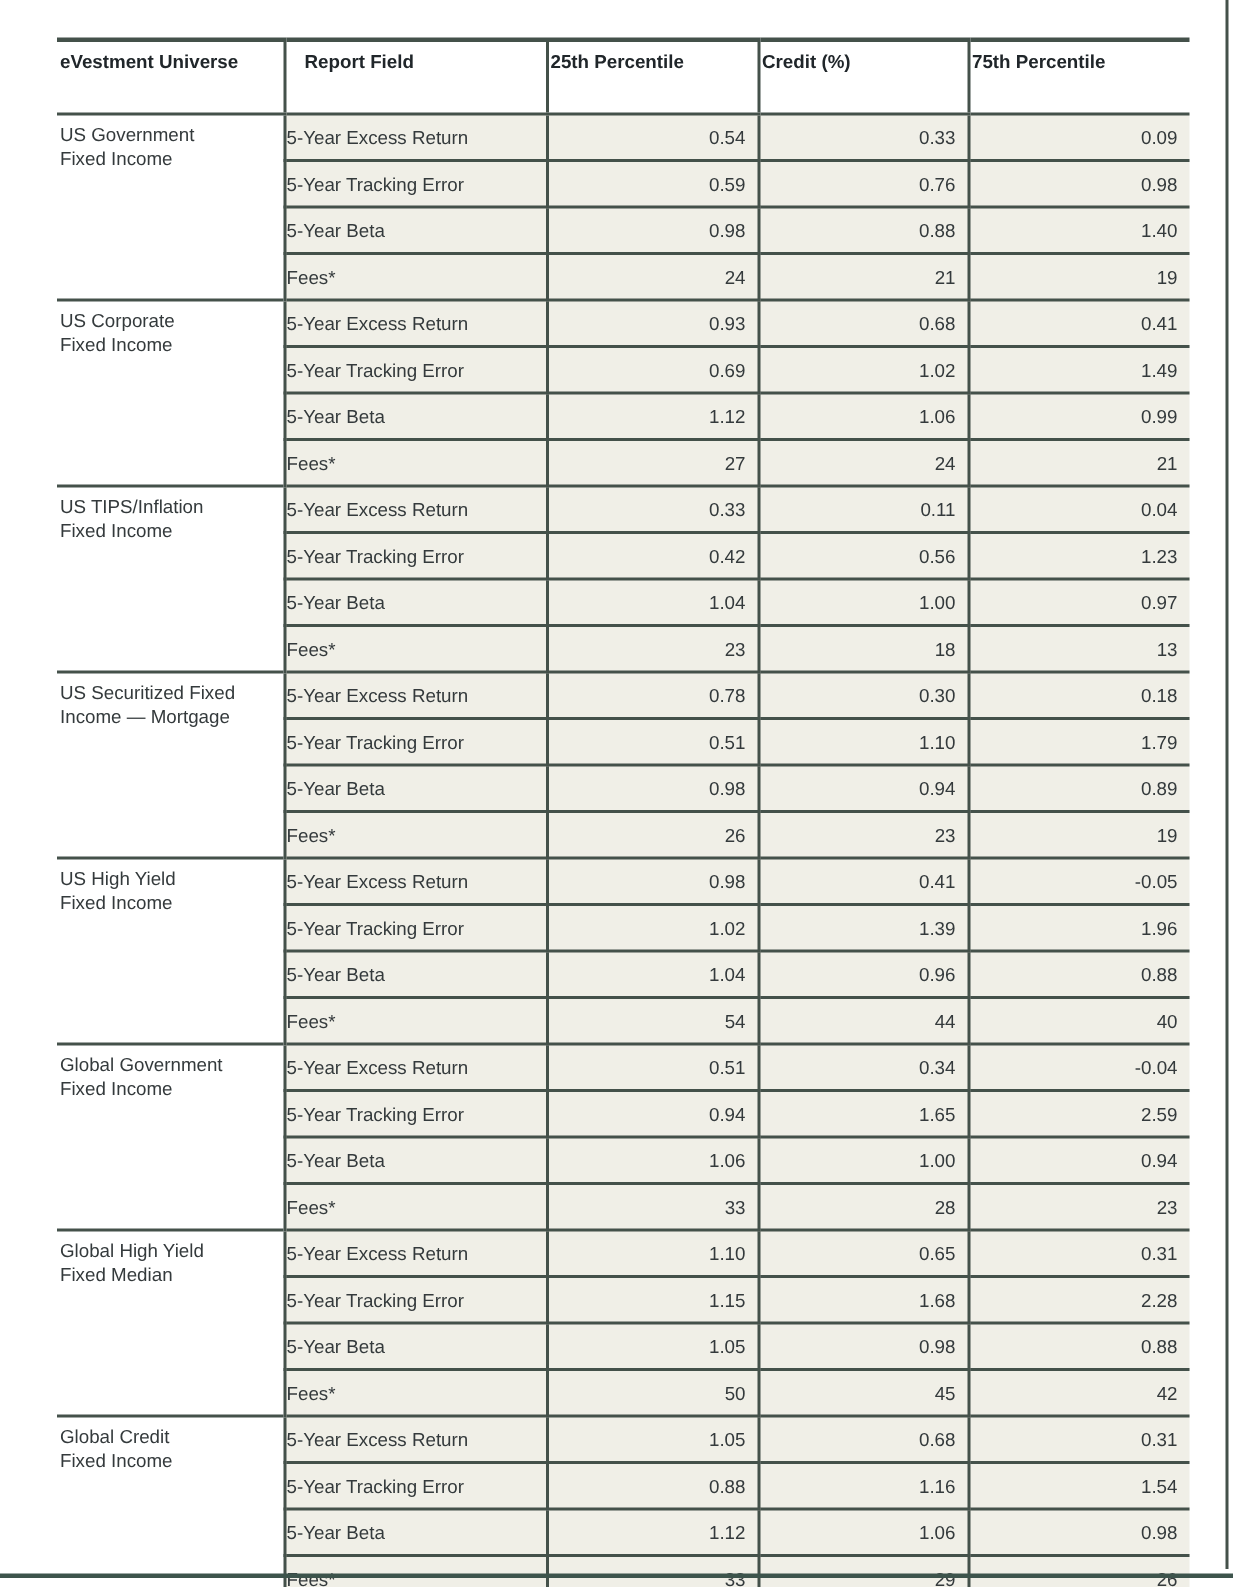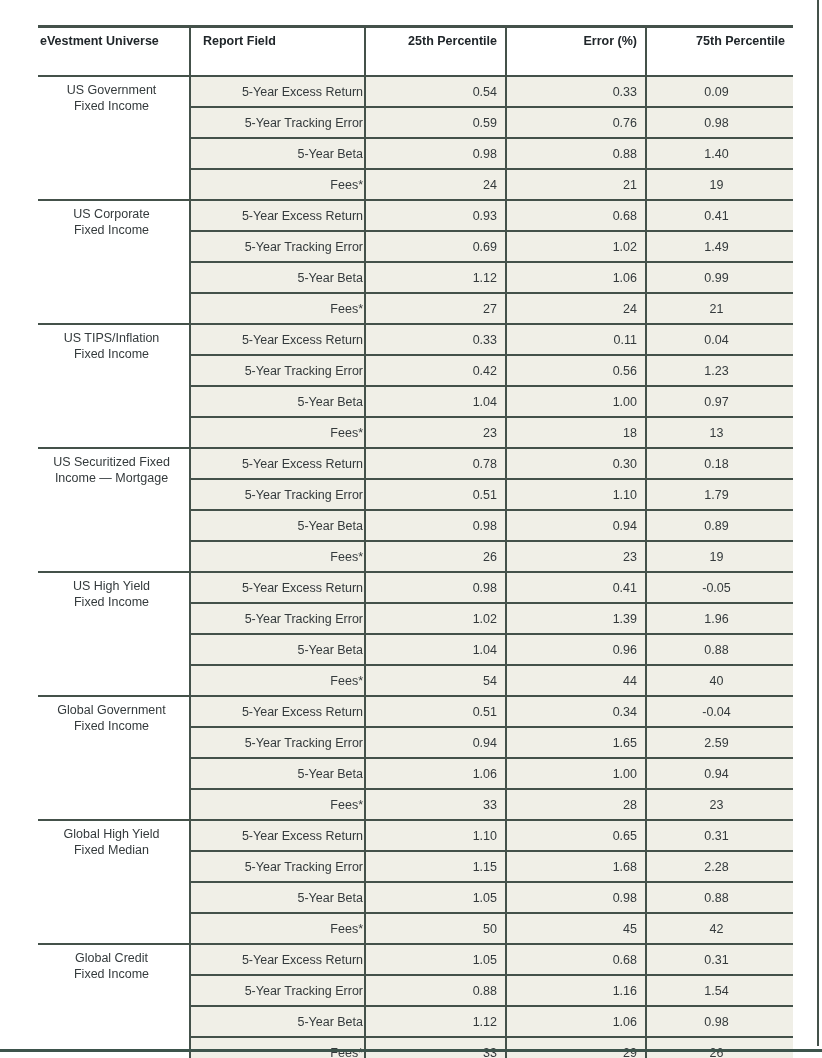--- a/index.html
+++ b/index.html
@@ -41,62 +41,61 @@
     color: #20262a;
     background: #ffffff;
     border-top: 3px solid var(--bc);
     border-bottom: 2px solid var(--bc);
     border-left: 2px solid var(--bc);
   }
   thead th:first-child { border-left: none; }
   th.txt { text-align: left; margin-left: 36px; }
   th.txt.first { padding-left: 2px; }
   th.txt.second { padding-left: 12px; }
-  th.num { text-align: right; padding-right: 8px; }
+  th.num { text-align: left; padding-right: 8px; }
   td.universe {
     background: #ffffff;
     vertical-align: top;
     padding: 5px 6px 0 2px;
     line-height: 16px;
     border-top: 2px solid var(--bc);
     border-right: 2px solid var(--bc);
     border-left: none;
     border-bottom: none;
     white-space: pre-line;
-    text-align: center;
   }
   td.field, td.val {
     background: var(--cellbg);
     height: 27px;
     border: 2px solid var(--bc);
     vertical-align: middle;
   }
-  td.field { text-align: right; padding-left: 12px; }
+  td.field { text-align: left; padding-left: 0; }
   td.val { text-align: right; padding-right: 8px; }
-  td.val.last { border-right: none; text-align: center; }
+  td.val.last { border-right: none; }
   tbody tr:last-child td.field,
   tbody tr:last-child td.val { border-bottom: 3px solid var(--bc); }
 </style>
 </head>
 <body>
 
 <table class="pct">
   <colgroup>
     <col style="width:152px">
     <col style="width:175px">
     <col style="width:141px">
     <col style="width:140px">
     <col style="width:147px">
   </colgroup>
   <thead>
     <tr>
       <th class="txt first">eVestment Universe</th>
       <th class="txt second">Report Field</th>
       <th class="num">25th Percentile</th>
-      <th class="num">Error (%)</th>
+      <th class="num">Credit (%)</th>
       <th class="num">75th Percentile</th>
     </tr>
   </thead>
   <tbody>
       <tr>
         <td class="universe" rowspan="4">US Government
 Fixed Income</td>
         <td class="field">5-Year Excess Return</td>
         <td class="val">0.54</td>
         <td class="val">0.33</td>

